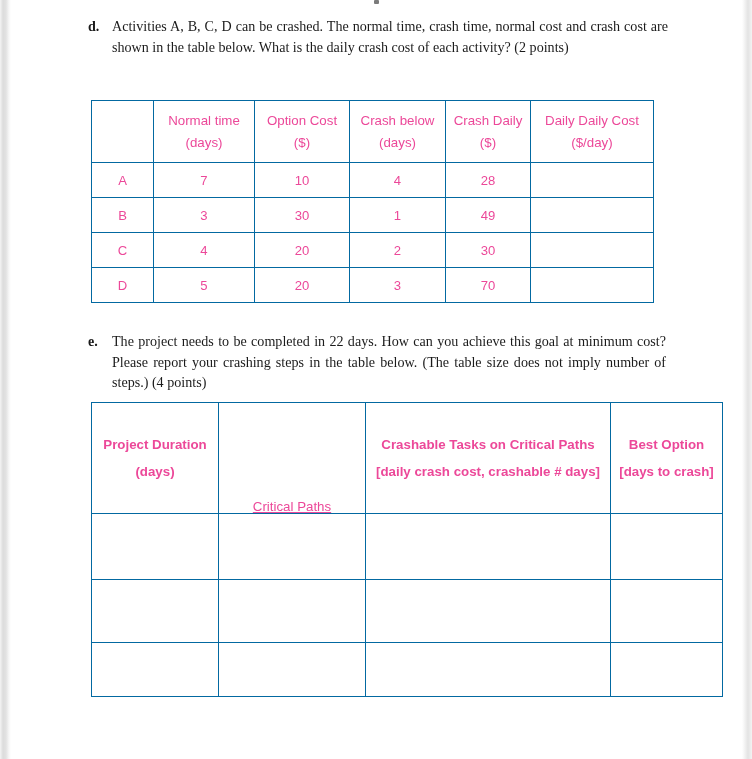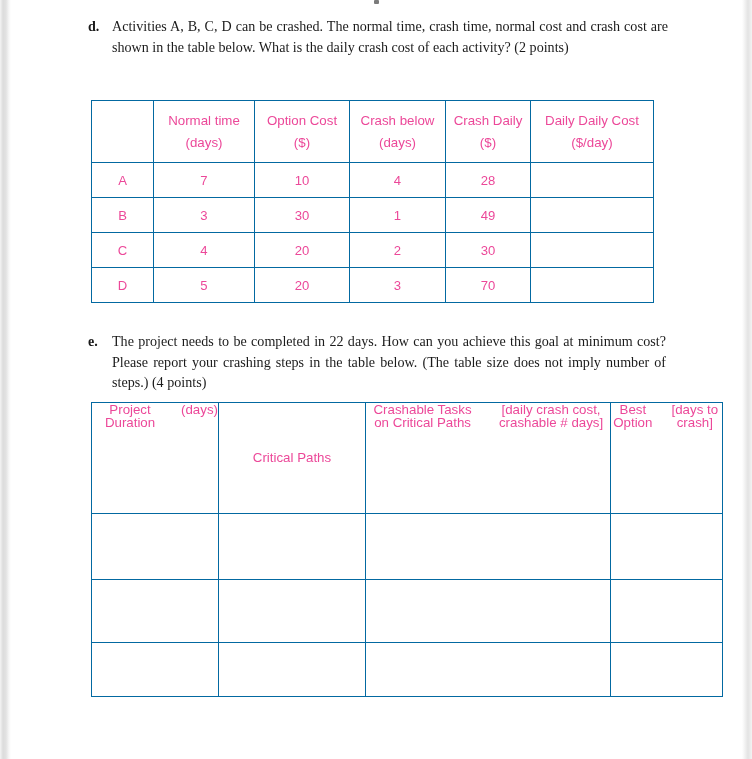--- a/index.html
+++ b/index.html
@@ -136,31 +136,33 @@
   #crashing-steps-table tbody tr:nth-child(1) td { height: 65px; }
   #crashing-steps-table tbody tr:nth-child(2) td { height: 62px; }
   #crashing-steps-table tbody tr:nth-child(3) td { height: 53px; }
   .c2-col0 { width: 127px; }
   .c2-col1 { width: 147px; }
   .c2-col2 { width: 245px; }
   .c2-col3 { width: 112px; }
 
   .hdr-stack {
     display: flex;
-    flex-direction: row;
+    flex-direction: column;
     justify-content: center;
     gap: 13px;
     height: 100%;
+    font-weight: bold;
   }
   .hdr-stack span { display: block; }
   .hdr-mid {
     display: flex;
-    align-items: center;
+    align-items: flex-end;
     justify-content: center;
     height: 100%;
+    text-decoration: underline;
   }
 </style>
 </head>
 <body>
 
 <div class="scan-edge-left"></div>
 <div class="scan-edge-right"></div>
 <div class="cut-mark"></div>
 
 <div class="question" id="question-d">

